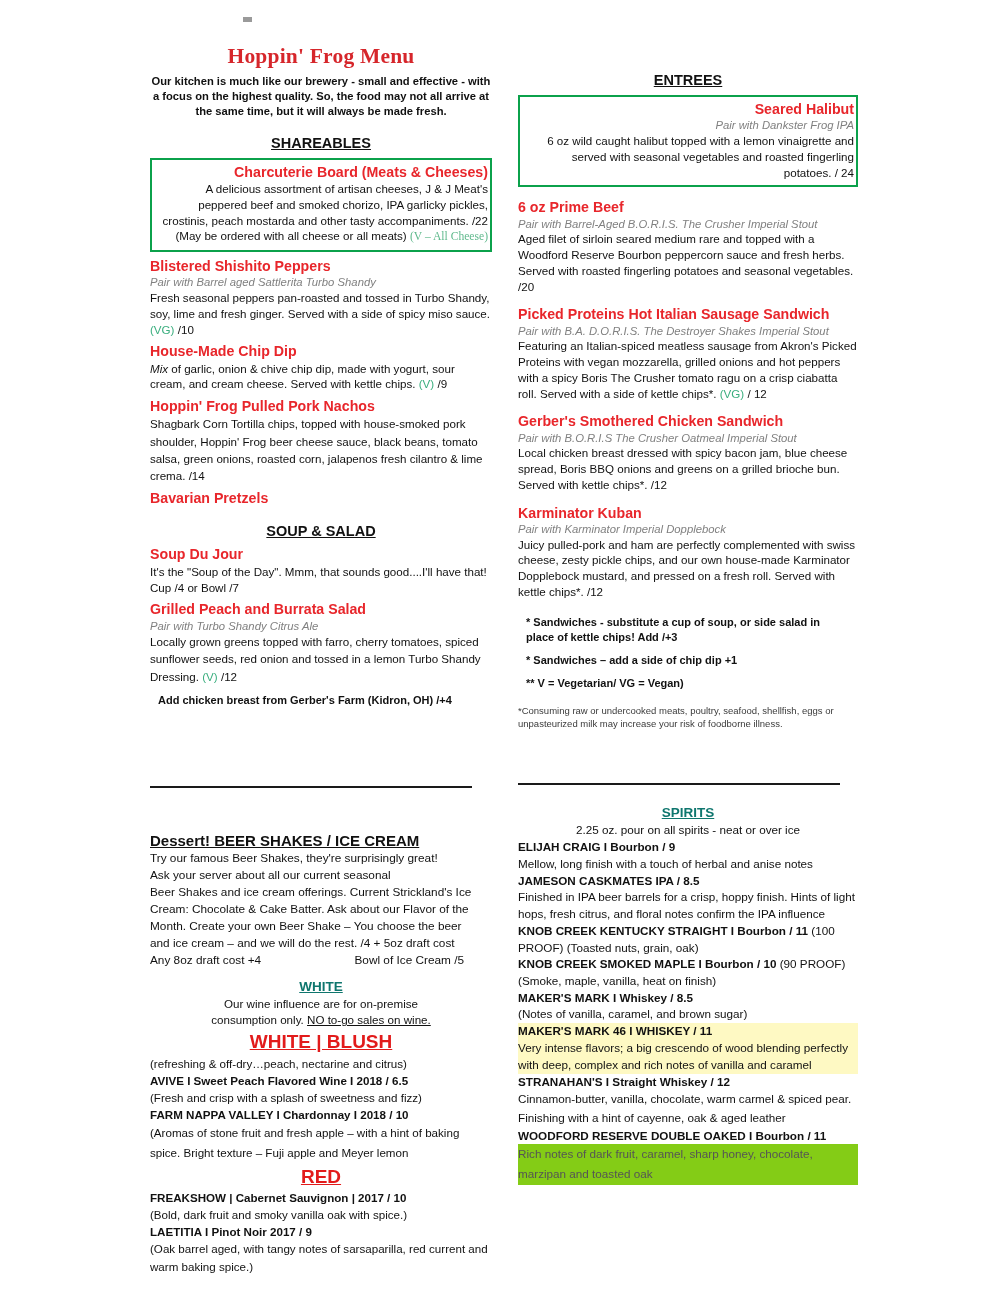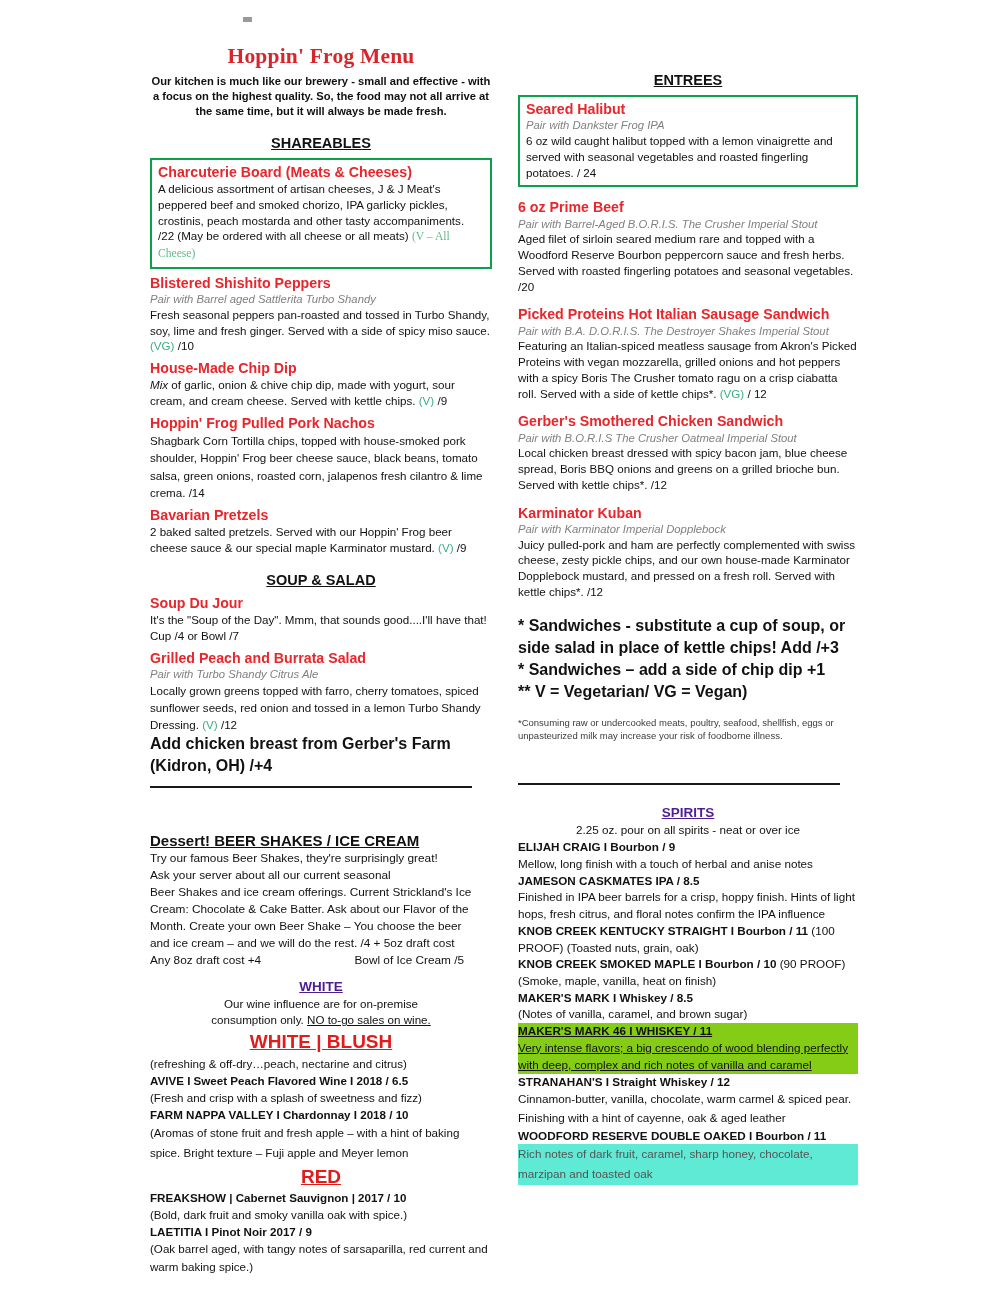--- a/index.html
+++ b/index.html
@@ -25,44 +25,44 @@
     text-align:center; letter-spacing:.2px; margin:0;
   }
   .intro {
     font-size:11.2px; font-weight:bold; line-height:1.33;
     text-align:center; margin:5px 0 0 0; color:#111;
   }
   .section-head {
     text-align:center; font-weight:bold; font-size:14.5px;
     text-decoration:underline; margin:16px 0 7px 0; color:#111;
   }
-  .section-head.red { color:#4c1d95; font-size:13.5px; }
+  .section-head.red { color:#0f766e; font-size:13.5px; }
   .section-head.red2 { color:#E21B1B; font-size:19px; }
 
   .item { margin:0 0 2px 0; }
   .item-name {
     color:#E8262B; font-weight:bold; font-size:14.2px;
     line-height:1.22; margin:6px 0 0 0;
   }
   .pair {
     font-style:italic; color:#808080; font-size:11.3px;
     line-height:1.3; margin:0;
   }
   .desc {
     font-size:11.6px; line-height:1.36; margin:0; color:#111;
   }
   .desc .veg { color:#3AAE7E; }
 
   .boxed {
-    border:2.2px solid #0BA14B; padding:4px 8px 5px 6px; margin:3px 0 4px 0;
+    border:2.2px solid #0BA14B; padding:4px 2px 5px 6px; margin:3px 0 4px 0;text-align:right;
   }
   .boxed .item-name { margin-top:0; }
   .vtag-serif { font-family:"Liberation Serif", serif; color:#5FB98C; }
 
-  .bold-line { font-weight:bold; font-size:16px; line-height:1.38; margin:0; }
+  .bold-line { font-weight:bold; font-size:11px; line-height:1.38; margin:8px; }
   .note-small {
     font-size:9.5px; line-height:1.35; color:#3b3b3b; margin:0;
   }
 
   .rule { border:none; border-top:2.6px solid #1a1a1a; margin:0; }
 
   
   .dessert-head {
     font-weight:bold; font-size:15px; text-decoration:underline;
     margin:0 0 1px 0; color:#111;
@@ -71,22 +71,22 @@
   .dessert-split { display:flex; justify-content:space-between; }
 
   .center { text-align:center; }
   .wine-note { font-size:11.6px; line-height:1.4; text-align:center; margin:0; }
   .wine-note u { text-decoration:underline; }
   .wine-name { font-weight:bold; font-size:11.6px; line-height:1.42; margin:0; }
   .wine-desc { font-size:11.6px; line-height:1.5; margin:0; }
 
   .spirit-name { font-weight:bold; font-size:11.7px; line-height:1.42; margin:0; }
   .spirit-desc { font-size:11.7px; line-height:1.45; margin:0; }
-  .hl-tan { background:#84cc16;text-decoration:underline; }
-  .hl-gray { background:#5eead4; color:#555; }
+  .hl-tan { background:#fef9c3; }
+  .hl-gray { background:#84cc16; color:#555; }
   .spirit-name .reg { font-weight:normal; }
 </style>
 </head>
 <body>
 
 <div class="page">
 
   <div class="artifact"></div>
 
   <div class="col col-left" style="top:44px;">
@@ -112,21 +112,20 @@
       <p class="desc"><em>Mix</em><span> of garlic, onion &amp;  chive chip dip, made with yogurt, sour cream, and cream cheese.  Served with kettle chips.</span> <span class="veg">(V)</span>  <span>/9</span></p>
     </div>
 
     <div class="item">
       <div class="item-name">Hoppin' Frog Pulled Pork Nachos</div>
       <p class="desc" style="line-height:1.48">Shagbark Corn Tortilla chips, topped with house-smoked pork shoulder, Hoppin' Frog beer cheese sauce, black beans, tomato salsa, green onions, roasted corn, jalapenos fresh cilantro &amp; lime crema. /14</p>
     </div>
 
     <div class="item">
       <div class="item-name">Bavarian Pretzels</div>
-      <p class="desc"><span>2 baked salted pretzels.  Served with our Hoppin' Frog beer cheese sauce &amp; our special maple Karminator mustard.</span> <span class="veg">(V)</span>  <span>/9</span></p>
     </div>
 
     <div class="section-head">SOUP &amp; SALAD</div>
 
     <div class="item">
       <div class="item-name">Soup Du Jour</div>
       <p class="desc">It's the "Soup of the Day".   Mmm, that sounds good....I'll have that!        Cup /4    or Bowl /7</p>
     </div>
 
     <div class="item">

